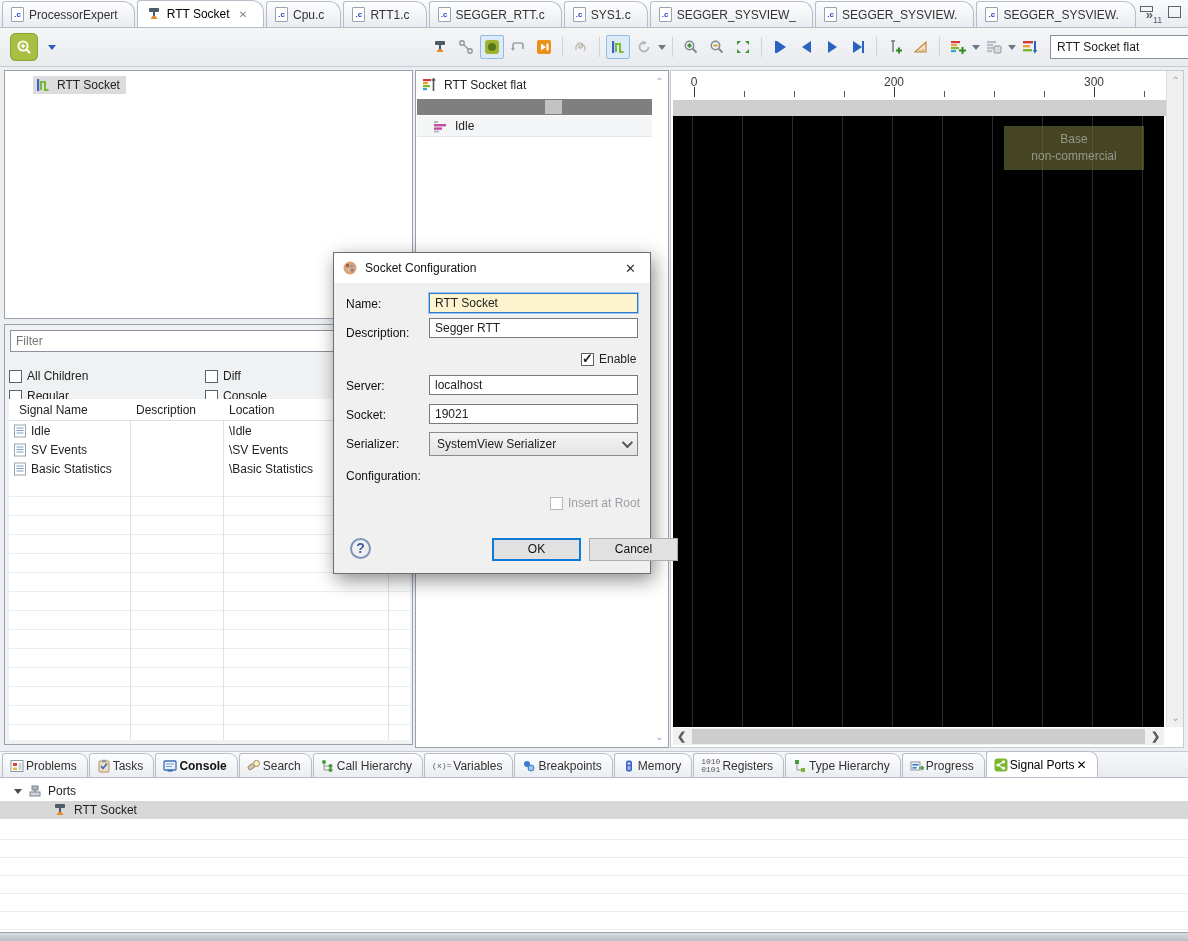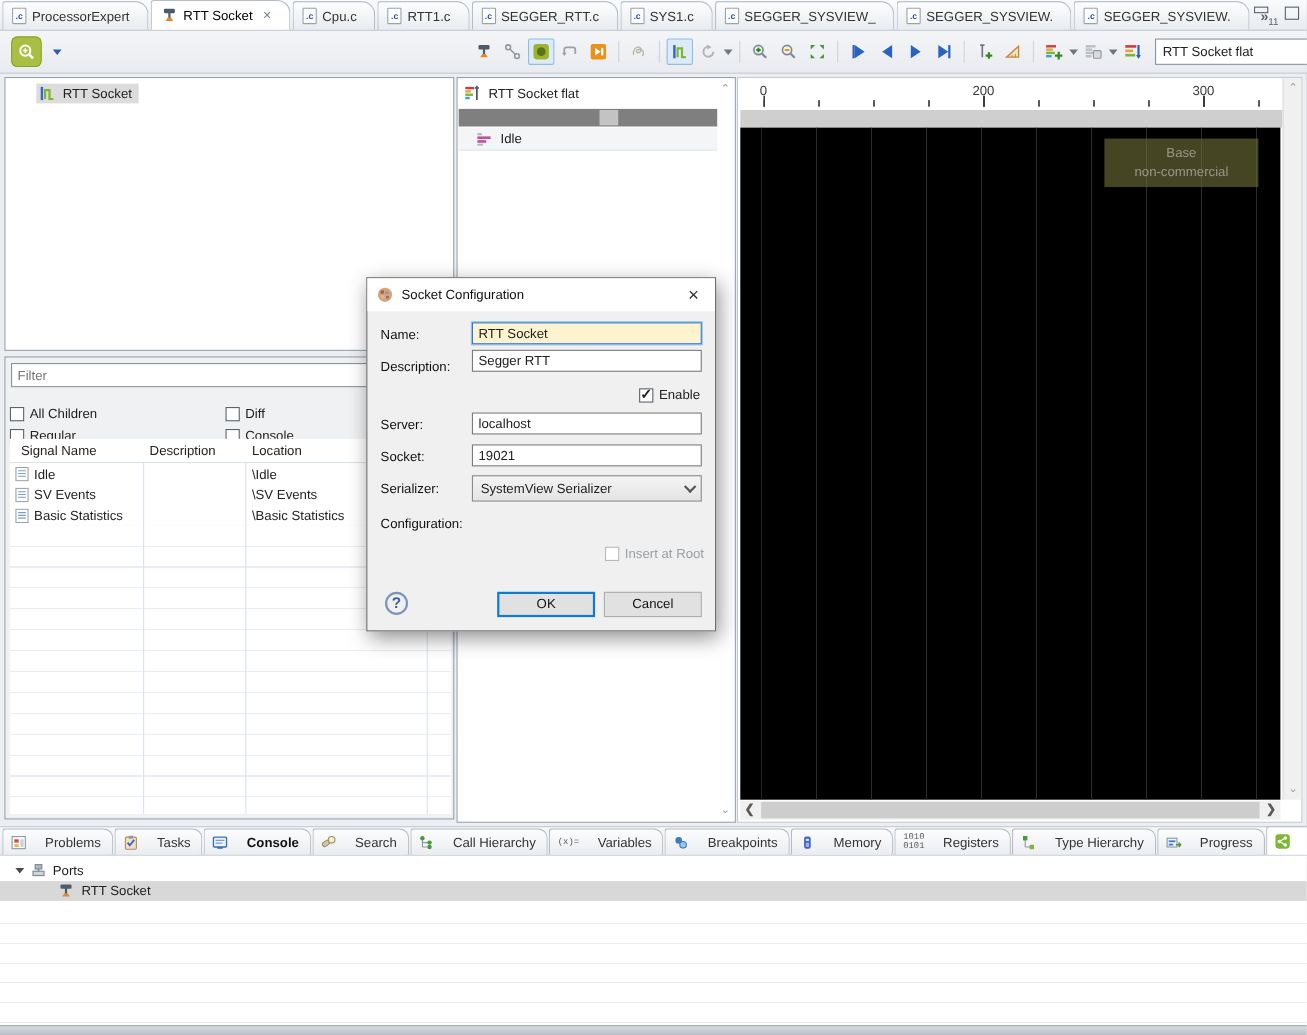--- a/index.html
+++ b/index.html
@@ -83,28 +83,28 @@
 
   
   #dialog { position:absolute; left:333px; top:252px; width:318px; height:322px; background:#f0f0f0; border:1px solid #6e6e6e; box-shadow:3px 6px 18px rgba(0,0,0,.45); z-index:10; }
   #dlg-title { height:30px; background:#fff; display:flex; align-items:center; padding:0 8px; gap:7px; }
   #dlg-title .t { flex:1; color:#111; }
   #dlg-close { color:#333; font-size:13px; padding:0 6px; }
   .dlg-label { position:absolute; left:12px; color:#111; }
   .dlg-input { position:absolute; left:95px; width:209px; height:20px; border:1px solid #7a7a7a; background:#fff; font-family:inherit; font-size:12px; padding:0 5px; color:#222; }
   .dlg-input.focus { background:#fdf4cf; border:1px solid #2a7ad4; box-shadow:0 0 0 1px #9cc3ea; }
   .dlg-combo { position:absolute; left:95px; width:209px; height:24px; border:1px solid #8a8a8a; background:linear-gradient(#f4f4f4,#e4e4e4); display:flex; align-items:center; justify-content:space-between; padding:0 7px; color:#222; }
-  .dlg-btn { position:absolute; width:89px; height:23px; background:#e1e1e1; border:1px solid #adadad; text-align:center; line-height:21px; color:#111; }
+  .dlg-btn { position:absolute; width:89px; height:23px; background:#e1e1e1; border:1px solid #adadad; text-align:center; line-height:21px; color:#111;margin-left:40px; }
   .dlg-btn.default { border:2px solid #0f7ad8; line-height:19px; }
   #dlg-help { position:absolute; left:16px; top:285px; width:21px; height:21px; border:2px solid #7d94b8; border-radius:50%; color:#3a62a8; font-weight:bold; text-align:center; line-height:17px; font-size:14px; }
   .dis { color:#9aa0a6; }
 
   
   #btabbar { position:absolute; left:0; top:751px; width:1188px; height:27px; background:linear-gradient(#f7f8fa,#e9ebef); border-top:1px solid #c5cbd3; border-bottom:1px solid #b6bdc8; display:flex; align-items:flex-end; padding-left:2px; }
-  .btab { height:24px; display:flex; align-items:center; gap:17px; padding:0 10px 0 7px; border:1px solid #b6bdc8; border-bottom:none; border-radius:3px 9px 0 0; background:linear-gradient(#fdfdfe,#eaedf1); margin-right:1px; white-space:nowrap; color:#333; }
+  .btab { height:24px; display:flex; align-items:center; gap:2px; padding:0 10px 0 7px; border:1px solid #b6bdc8; border-bottom:none; border-radius:3px 9px 0 0; background:linear-gradient(#fdfdfe,#eaedf1); margin-right:1px; white-space:nowrap; color:#333; }
   .btab.active { background:#fff; height:26px; color:#000; }
   .btab.bold { font-weight:bold; color:#111; }
   #bcontent { position:absolute; left:0; top:778px; width:1188px; height:154px; background:#fff; border-top:1px solid #fff; }
   #rowstripes { position:absolute; left:0; right:0; top:43px; bottom:0; background:repeating-linear-gradient(to bottom,#fff 0 17px,#ececec 17px 18px); }
   #ports-root { display:flex; align-items:center; gap:6px; padding:5px 0 3px 14px; }
   .twisty { width:0; height:0; border-left:4px solid transparent; border-right:4px solid transparent; border-top:5px solid #4a4a4a; }
   #ports-child { height:18px; background:#d8d8d8; display:flex; align-items:center; gap:6px; padding-left:52px; }
   #statusbar { position:absolute; left:0; bottom:0; width:1188px; height:9px; background:linear-gradient(#d9dce1,#b9bdc5); border-top:1px solid #9aa2ac; }
 
   .icon16 { width:16px; height:16px; flex:none; }

